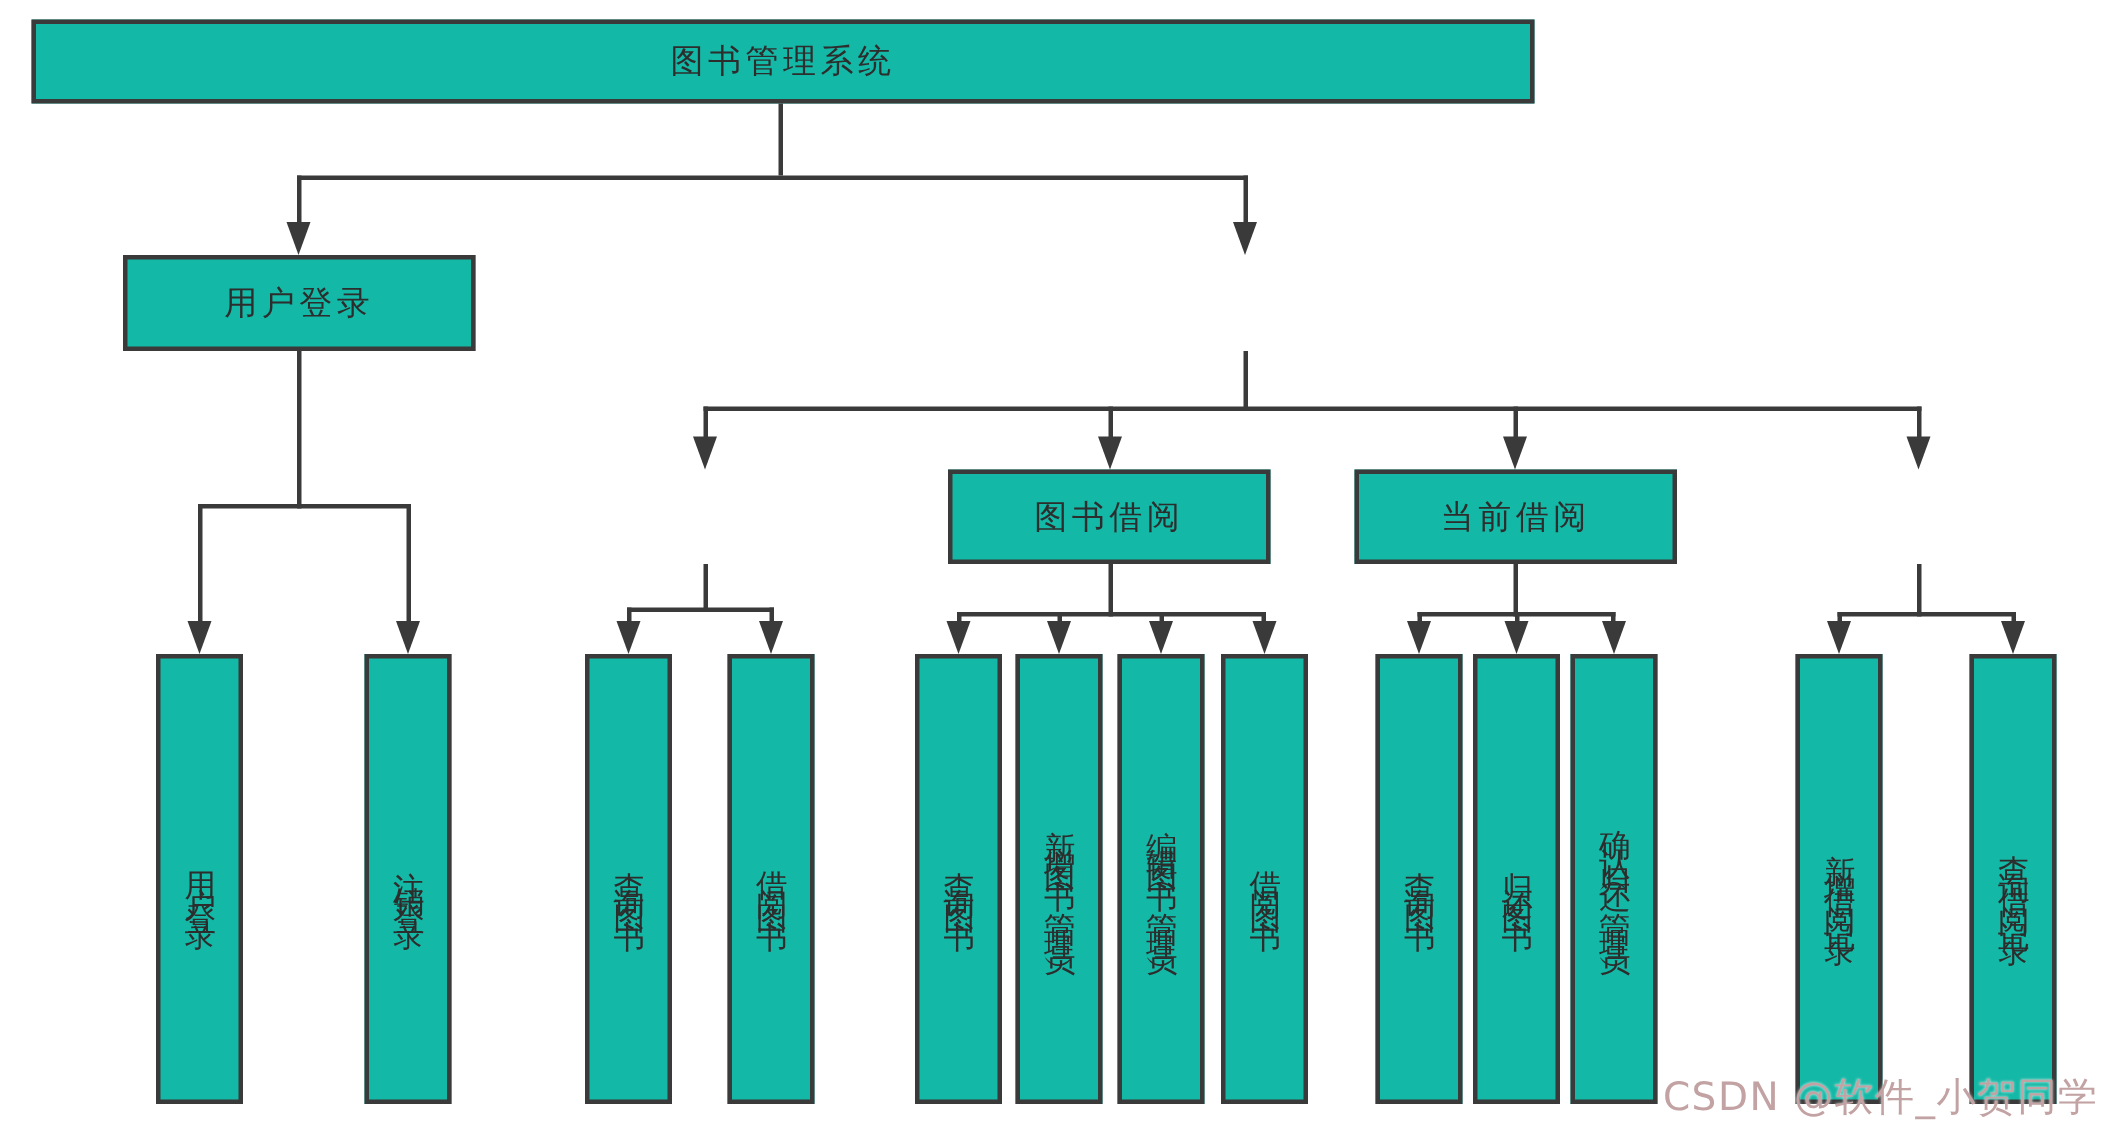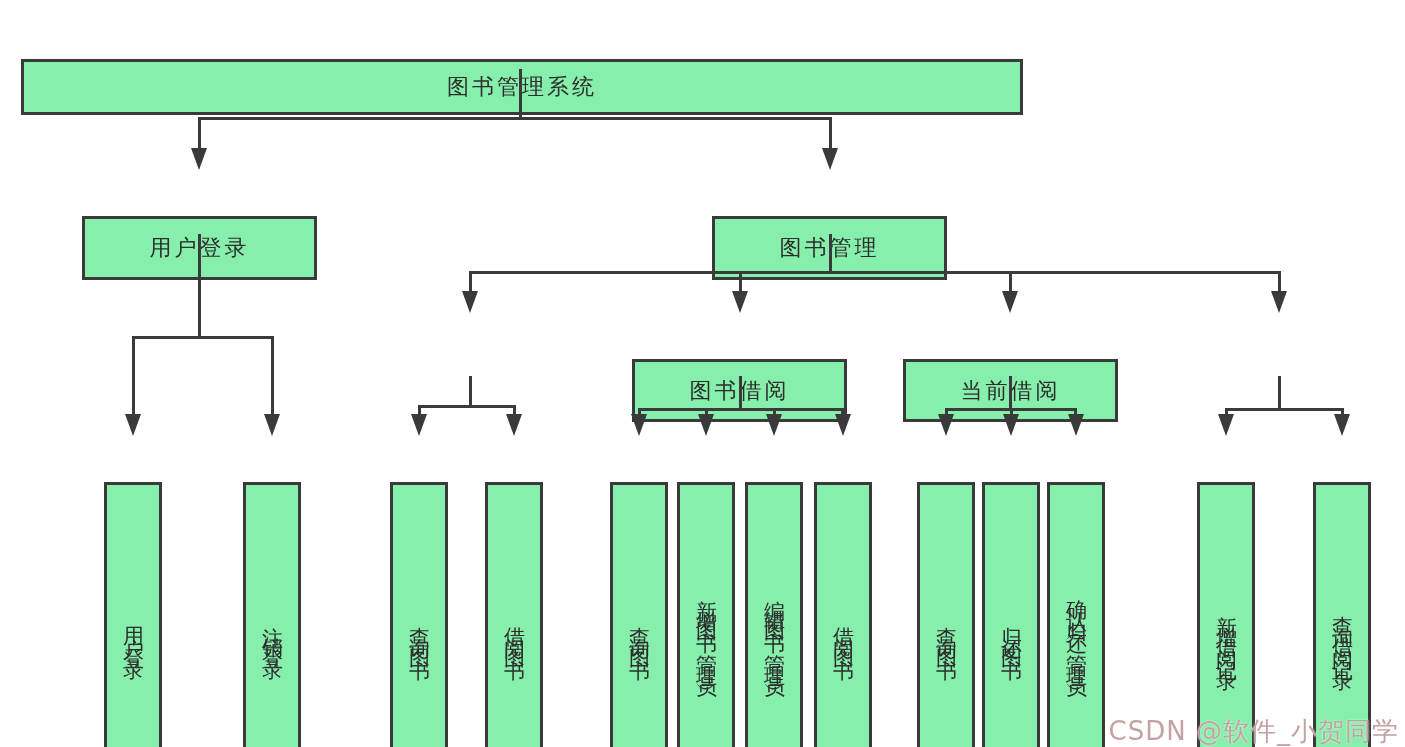--- a/index.html
+++ b/index.html
@@ -15,25 +15,24 @@
     width:1405px;height:747px;
     background:var(--bg);
     overflow:hidden;
     font-family:"DejaVu Sans","Liberation Sans",sans-serif;
     color:var(--text);
   }
   .box{
     position:absolute;
     box-sizing:border-box;
     border:3px solid var(--line);
-    background:#86efac;
+    background:#14b8a6;
     display:flex;
     align-items:center;
     justify-content:center;
-    margin-top:46px;
   }
   .hlabel{
     font-size:22px;
     letter-spacing:3px;
     white-space:nowrap;
   }
   .root{left:21px;top:13px;width:1002px;height:56px;}
   .l2{top:170px;width:235px;height:64px;}
   .l3{top:313px;width:215px;height:63px;}
   .leaf{
@@ -67,23 +66,20 @@
 <body>
 
 <div class="stage">
 
   <div class="box root hlabel">
     <span>图书管理系统</span>
   </div>
 
   <div class="box l2 hlabel" style="left:82px">
     <span>用户登录</span>
-  </div>
-  <div class="box l2 hlabel" style="left:712px">
-    <span>图书管理</span>
   </div>
 
   <div class="box l3 hlabel" style="left:903px">
     <span>当前借阅</span>
   </div>
   <div class="box l3 hlabel" style="left:632px">
     <span>图书借阅</span>
   </div>
 
   <div class="box leaf" style="left:104px">

